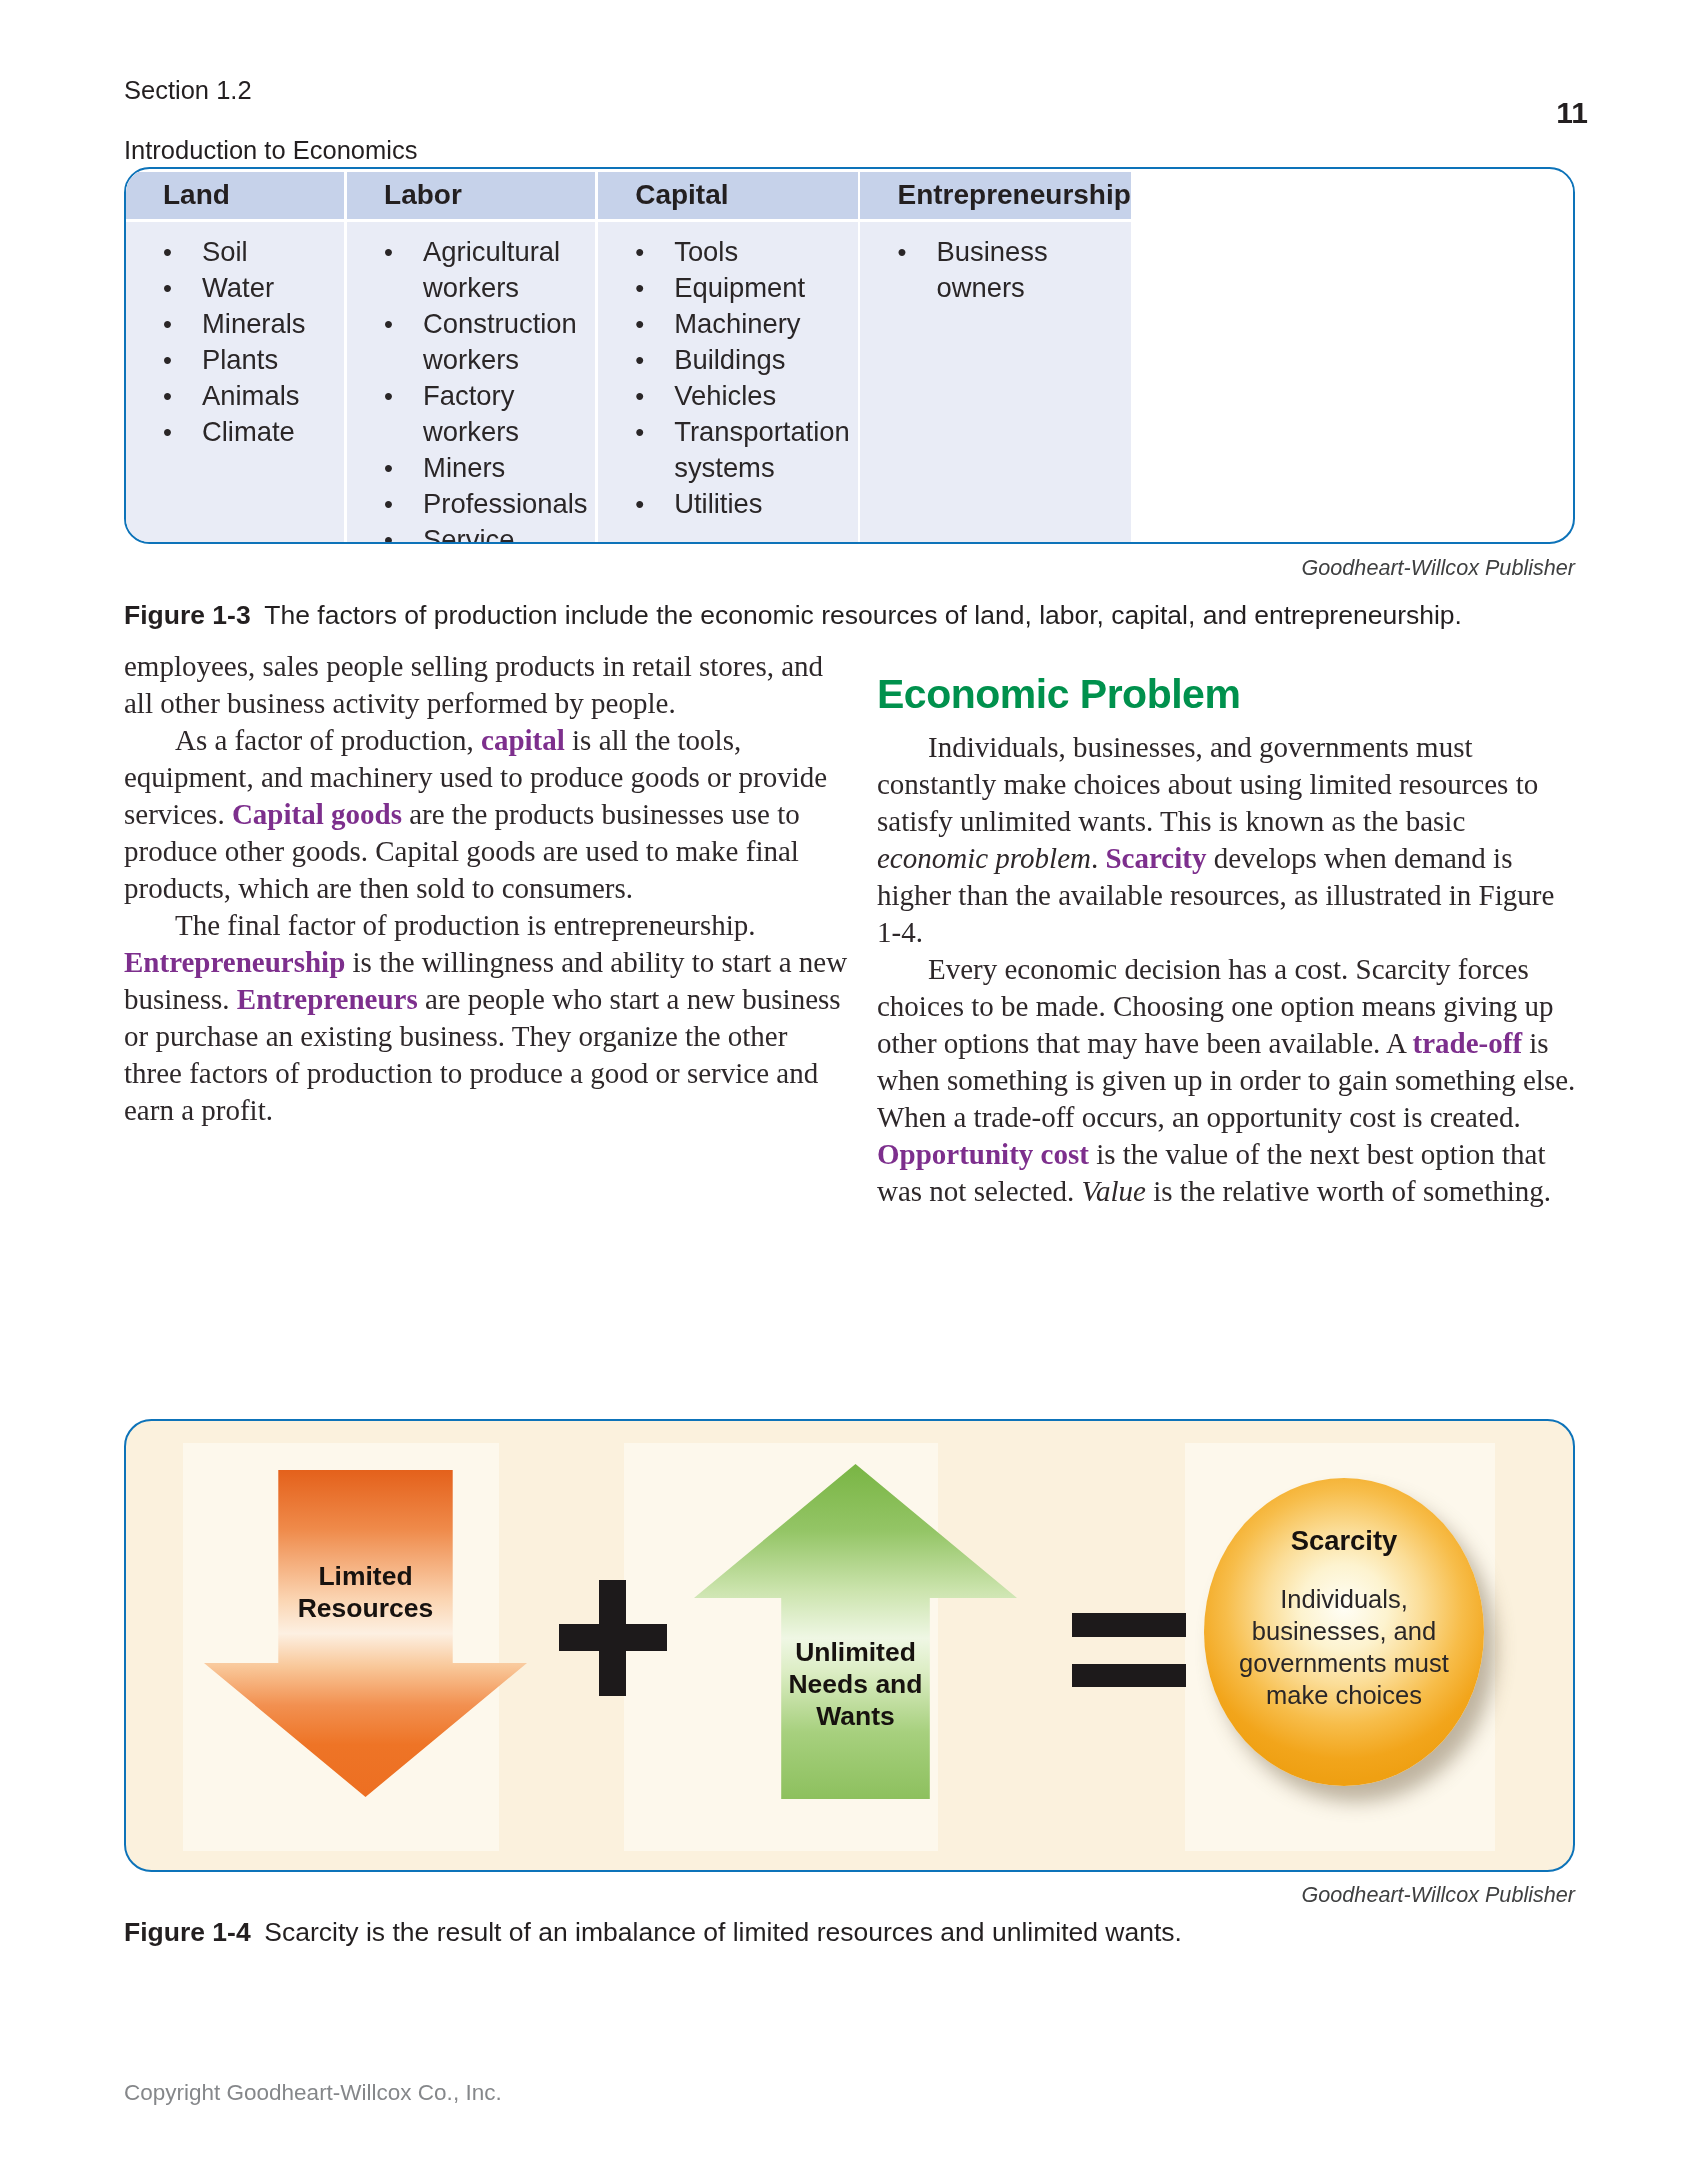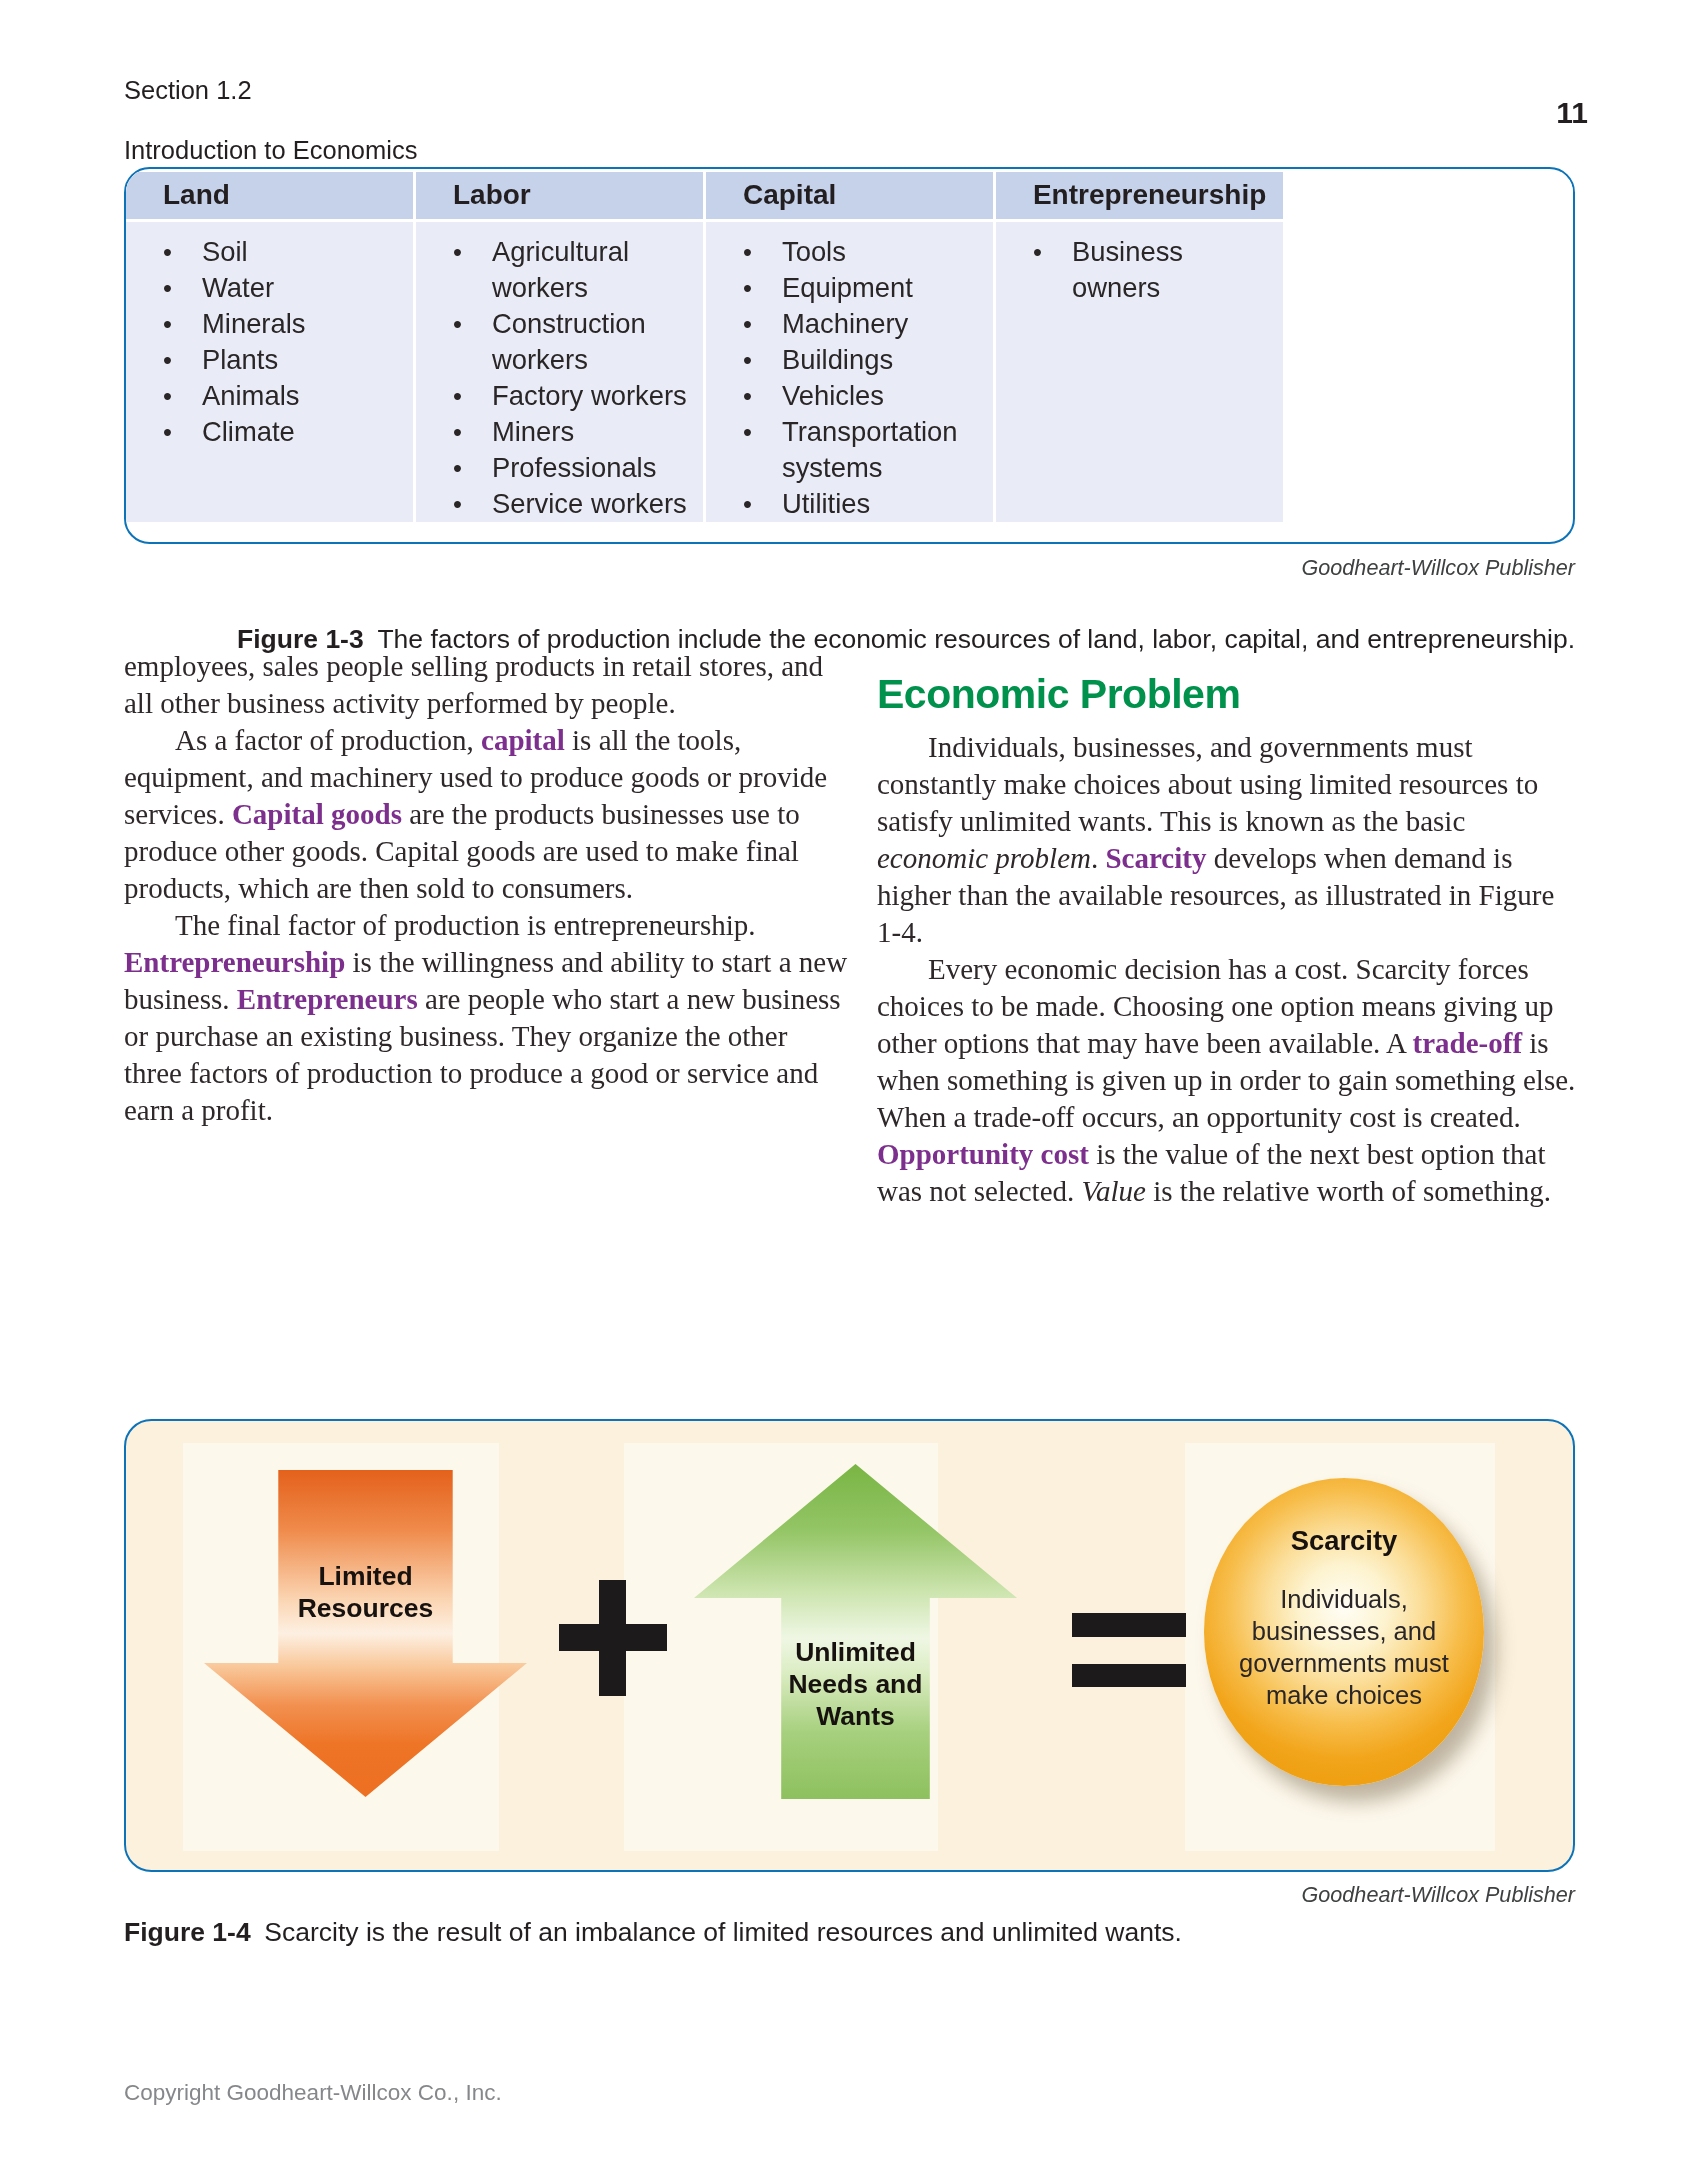--- a/index.html
+++ b/index.html
@@ -12,21 +12,21 @@
   
   .running-head { position:absolute; top:76px; left:124px; display:flex; gap:31px;
     font-size:25.5px; color:#231f20;flex-direction:column; }
   .page-num { position:absolute; top:71px; right:111px; font-size:30px; font-weight:bold;margin-top:25px; }
 
   
   .fp-table { position:absolute; left:124px; top:167px; width:1451px; height:377px;
     border:2.9px solid #0d73b9; border-radius:25.5px; overflow:hidden; background:#ffffff; }
   .fp-title { height:49px; background:#0d73b9; color:#ffffff; font-size:32px; font-weight:bold;
     display:flex; align-items:center; justify-content:center; letter-spacing:0.2px; }
-  .fp-grid { display:grid; grid-template-columns:repeat(5,1fr); grid-template-rows:47px 1fr;
+  .fp-grid { display:grid; grid-template-columns:repeat(6,1fr); grid-template-rows:47px 1fr;
     grid-auto-flow:column; gap:2.9px; margin-top:2.9px; height:calc(100% - 52px); background:#ffffff; }
   .fp-head { background:#c6d2ea; display:flex; align-items:center; padding-left:37px;
     font-size:28px; font-weight:bold; color:#231f20; }
   .fp-body { background:#e9ecf6; padding:12.7px 7.8px 0 37px; }
   .bi { display:flex; font-size:27.4px; line-height:36px; color:#2a2627; }
   .bdot { width:39px; flex:0 0 39px; font-size:25.5px; }
 
   
   .credit { position:absolute; left:124px; width:1451px; text-align:right;
     font-style:italic; font-size:21.6px; color:#3f4041; }
@@ -195,21 +195,21 @@
       <div class="fp-body">
           <div class="bi">
             <span class="bdot">•</span>
             <span class="btxt">Business owners</span>
           </div>
         </div>
     </div>
   </section>
 
   <div class="credit" style="top:555px;">Goodheart-Willcox Publisher</div>
-  <div class="caption" style="top:624px;text-align:right;">
+  <div class="caption" style="top:600px;">
     <span class="cap-label">Figure 1-3</span><span>The factors of production include the economic resources of land, labor, capital, and entrepreneurship.</span>
   </div>
 
   <div class="serif-col col-left">
     <p class="no-indent"><span>employees, sales people selling products in retail stores, and all other business activity performed by people.</span></p>
     <p><span>As a factor of production, </span><span class="keyword">capital</span><span> is all the tools, equipment, and machinery used to produce goods or provide services. </span><span class="keyword">Capital goods</span><span> are the products businesses use to produce other goods. Capital goods are used to make final products, which are then sold to consumers.</span></p>
     <p><span>The final factor of production is entrepreneurship. </span><span class="keyword">Entrepreneurship</span><span> is the willingness and ability to start a new business. </span><span class="keyword">Entrepreneurs</span><span> are people who start a new business or purchase an existing business. They organize the other three factors of production to produce a good or service and earn a profit.</span></p>
   </div>
 
   <div class="serif-col col-right">

